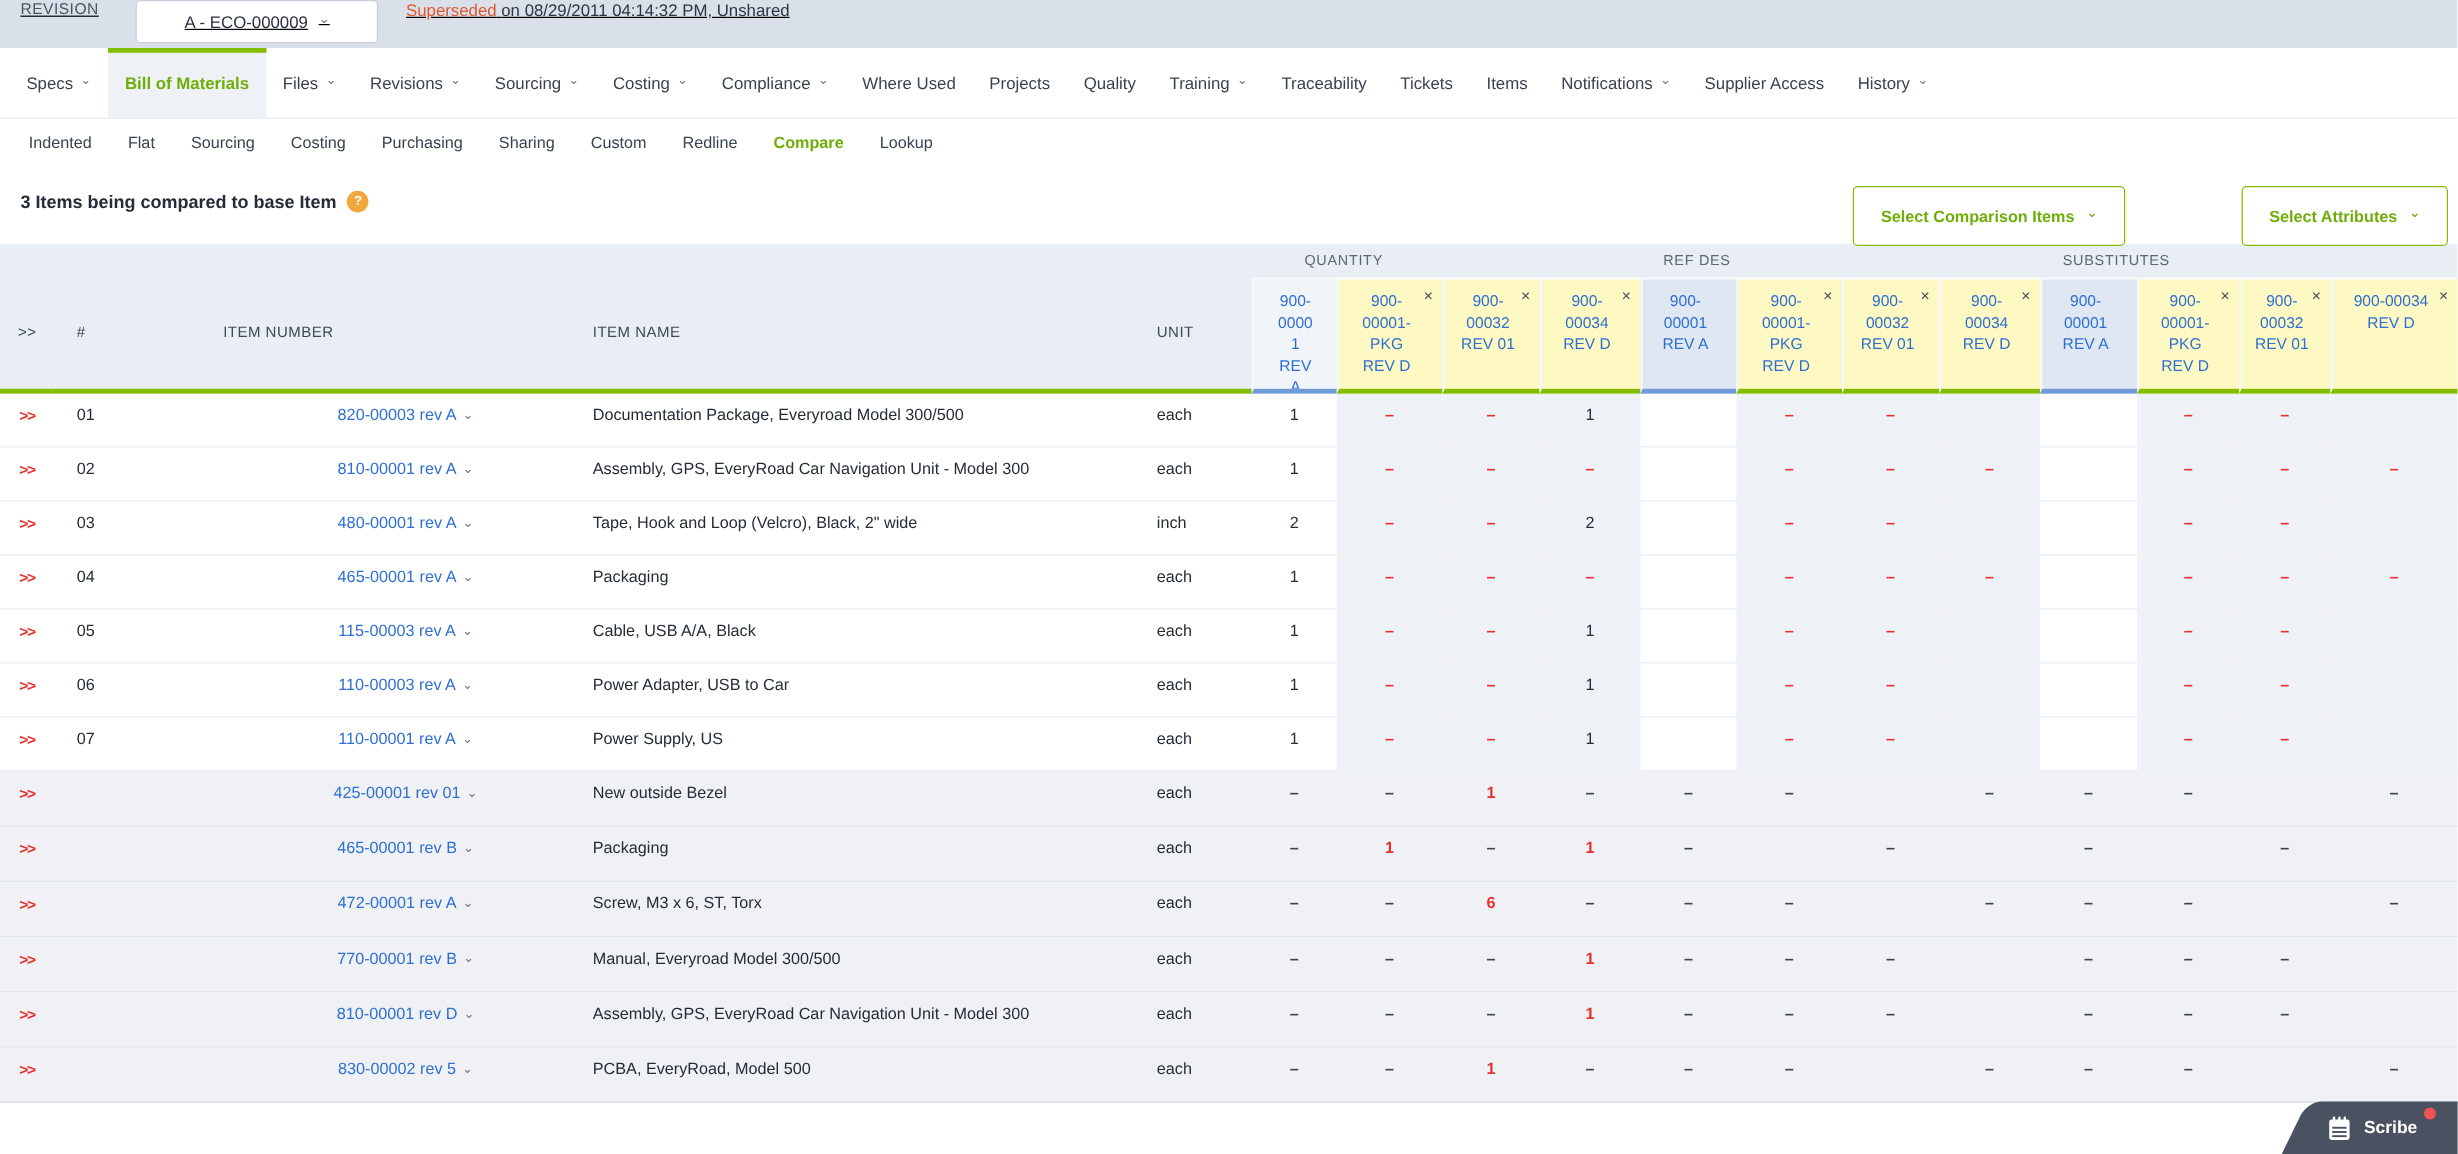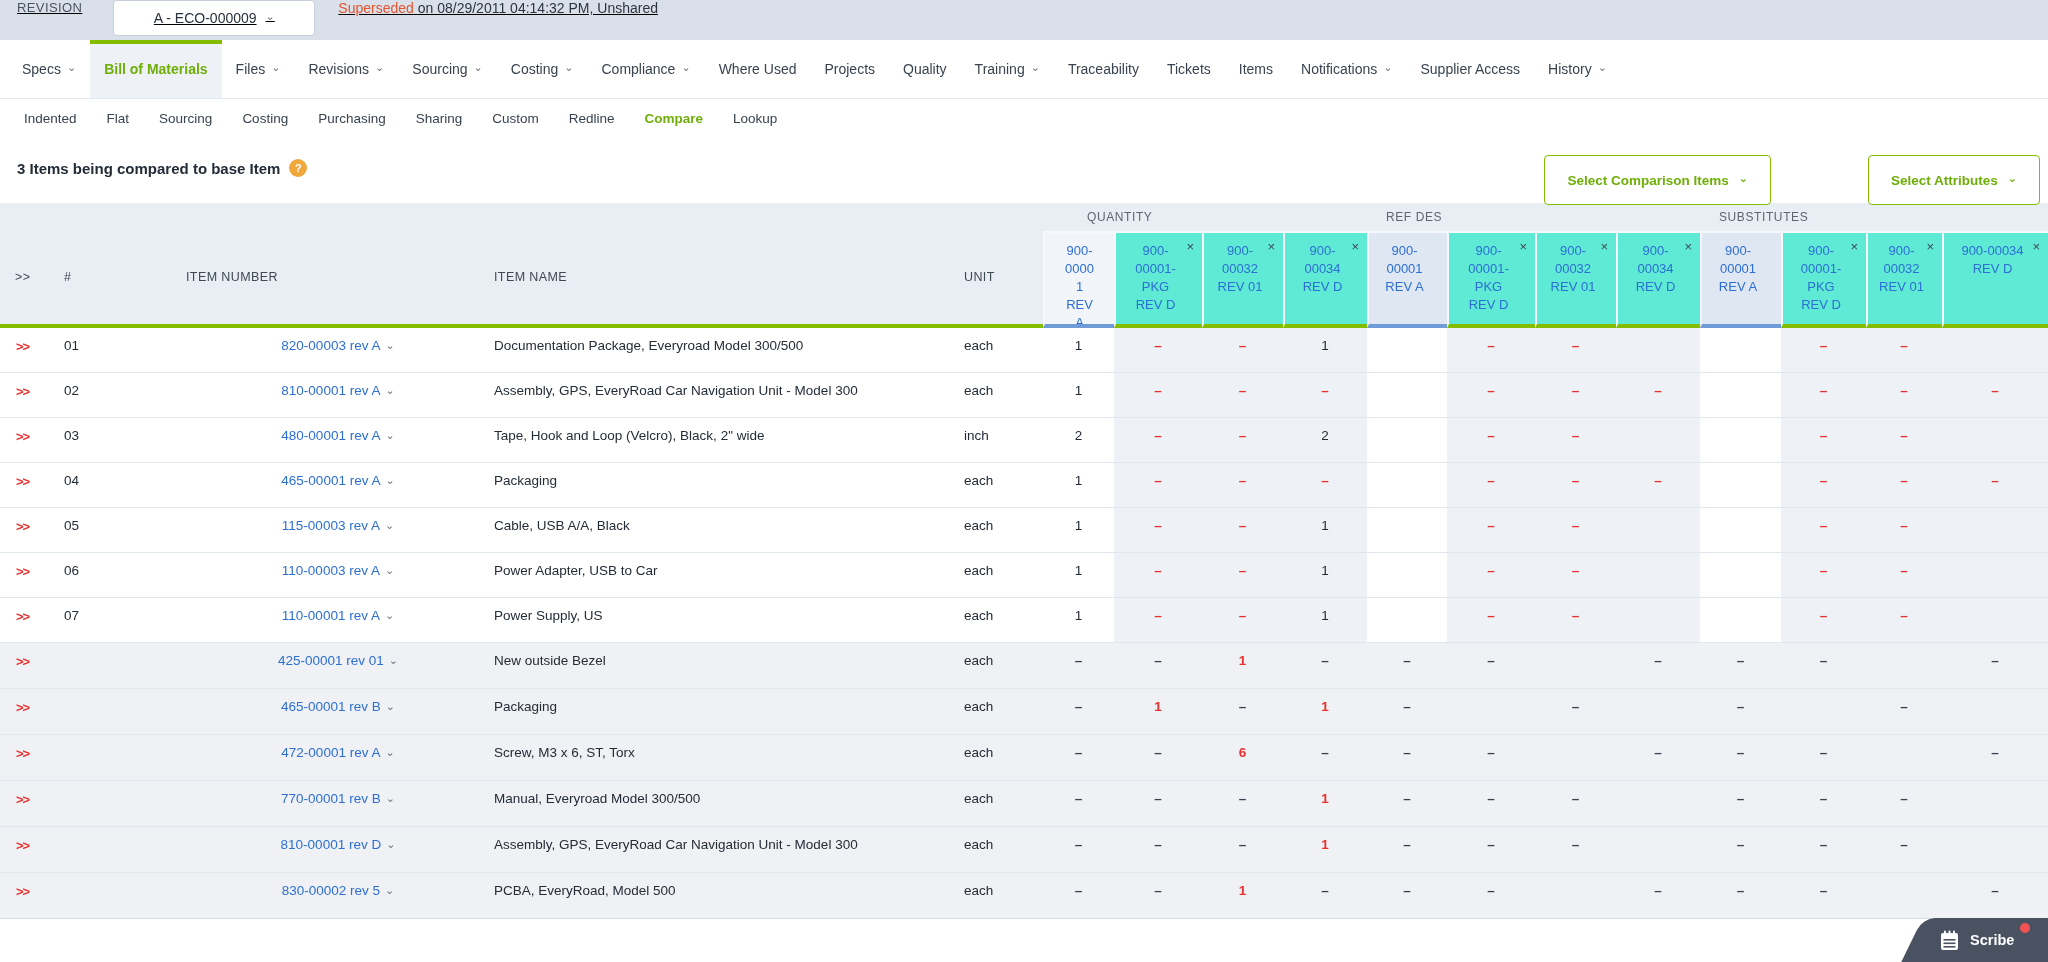--- a/index.html
+++ b/index.html
@@ -38,21 +38,21 @@
   .gbtn .caret{color:var(--green-text,#6fae08);}
   #btn-compare-items{right:277px;}
   #btn-attributes{right:8px;}
   
   .hdr{display:grid;grid-template-columns:var(--cols);grid-template-rows:28px 97px;background:var(--hdr-bg,#e9edf4);}
   .hgroup{grid-row:1;display:flex;align-items:center;padding-left:8px;font-size:12px;letter-spacing:.6px;color:#5d6772;}
   .hleft{grid-row:1/3;display:flex;align-items:center;padding-top:26px;font-size:12.5px;letter-spacing:.4px;color:#3f4954;
     border-bottom:4px solid var(--green-line,#84bd00);box-sizing:border-box;}
   .hc{grid-row:2;position:relative;box-sizing:border-box;border-top:2px solid #f6f8fb;border-left:2px solid #f6f8fb;
     padding:9px 18px 6px 11px;font-size:13px;line-height:1.38;border-bottom:4px solid var(--green-line,#84bd00);
-    background:#5eead4;overflow:hidden;}
+    background:#fef9c3;overflow:hidden;}
   .hc.base{background:#dfe7f3;border-bottom-color:var(--base-blue,#6f9bd6);}
   .hc.q1{background:#f1f5fa;padding-left:18px;}
   .hc a{color:var(--blue-link,#2d6fd3);text-decoration:none;cursor:pointer;word-wrap:break-word;display:block;text-align:center;}
   .hc .hx{position:absolute;top:7px;right:8px;font-size:13px;color:#3f4854;cursor:pointer;line-height:1;}
   
   .row{display:grid;grid-template-columns:var(--cols);height:45px;background:#fff;border-bottom:1px solid var(--row-border,#e1e7ee);box-sizing:border-box;}
   .row.added{height:46px;background:var(--added-bg,#eff1f5);}
   .cell{padding-top:10px;font-size:13.5px;color:#242c36;box-sizing:border-box;}
   .c-chev{padding-left:16px;font-weight:700;color:var(--red,#e8312e);letter-spacing:-1px;font-size:13px;padding-top:11px;}
   .c-num{padding-left:20px;}

